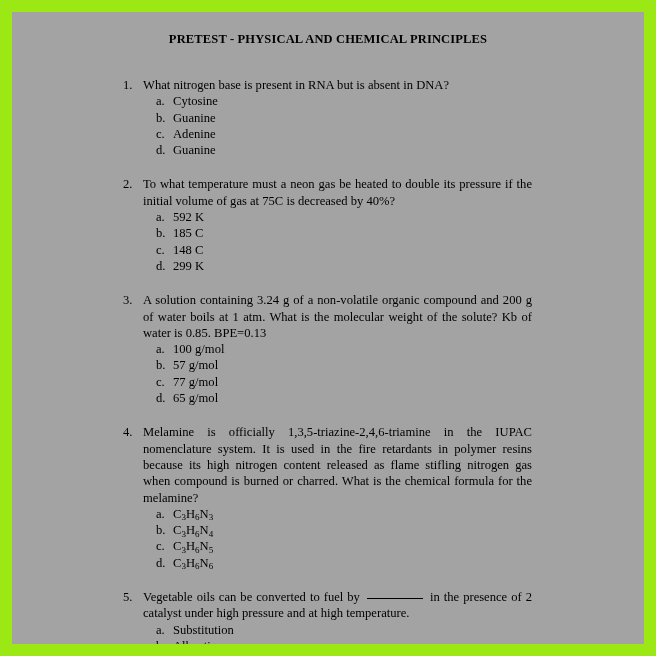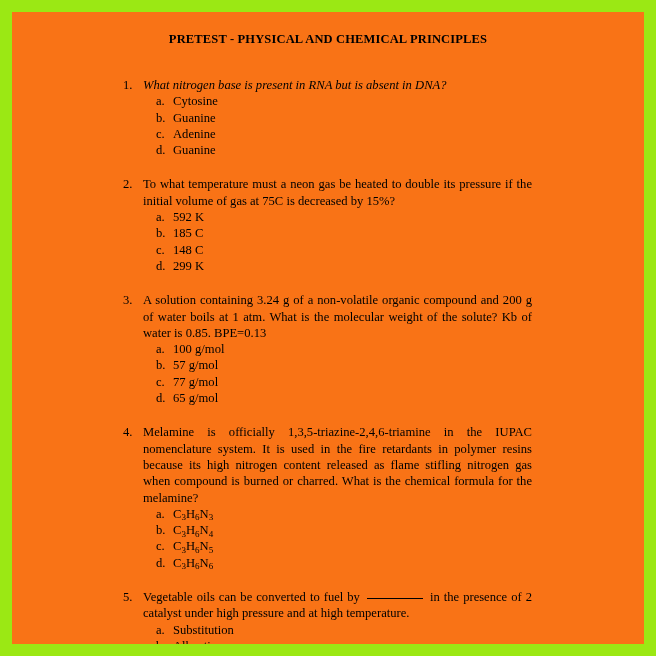--- a/index.html
+++ b/index.html
@@ -12,21 +12,21 @@
     background: #9be814;
     font-family: "Liberation Serif", "DejaVu Serif", serif;
     overflow: hidden;
   }
   .page {
     position: absolute;
     left: 12px;
     top: 12px;
     width: 632px;
     height: 632px;
-    background: #f97316;
+    background: #a3a3a3;
     box-sizing: border-box;
     overflow: hidden;
   }
   .doc-title {
     text-align: center;
     font-weight: bold;
     font-size: 12.5px;
     letter-spacing: 0.15px;
     color: #000;
     margin-top: 20px;
@@ -54,21 +54,20 @@
   .q-text {
     flex: 1 1 auto;
     font-size: 12.6px;
     line-height: 16.3px;
     color: #000;
     text-align: justify;
     text-justify: inter-word;
   }
   .q-text.nojust {
     text-align: left;
-    font-style: italic;
   }
   .options {
     margin-top: 0;
     padding-left: 33px;
   }
   .option-row {
     display: flex;
     align-items: flex-start;
   }
   .opt-letter {
@@ -125,21 +124,21 @@
           </div>
           <div class="option-row">
             <div class="opt-letter">d.</div>
             <div class="opt-text">Guanine</div>
           </div>
         </div>
       </div>
       <div class="question-block">
         <div class="q-row">
           <div class="q-num">2.</div>
-          <div class="q-text">To what temperature must a neon gas be heated to double its pressure if the initial volume of gas at 75C is decreased by 15%?</div>
+          <div class="q-text">To what temperature must a neon gas be heated to double its pressure if the initial volume of gas at 75C is decreased by 40%?</div>
         </div>
         <div class="options">
           <div class="option-row">
             <div class="opt-letter">a.</div>
             <div class="opt-text">592 K</div>
           </div>
           <div class="option-row">
             <div class="opt-letter">b.</div>
             <div class="opt-text">185 C</div>
           </div>

